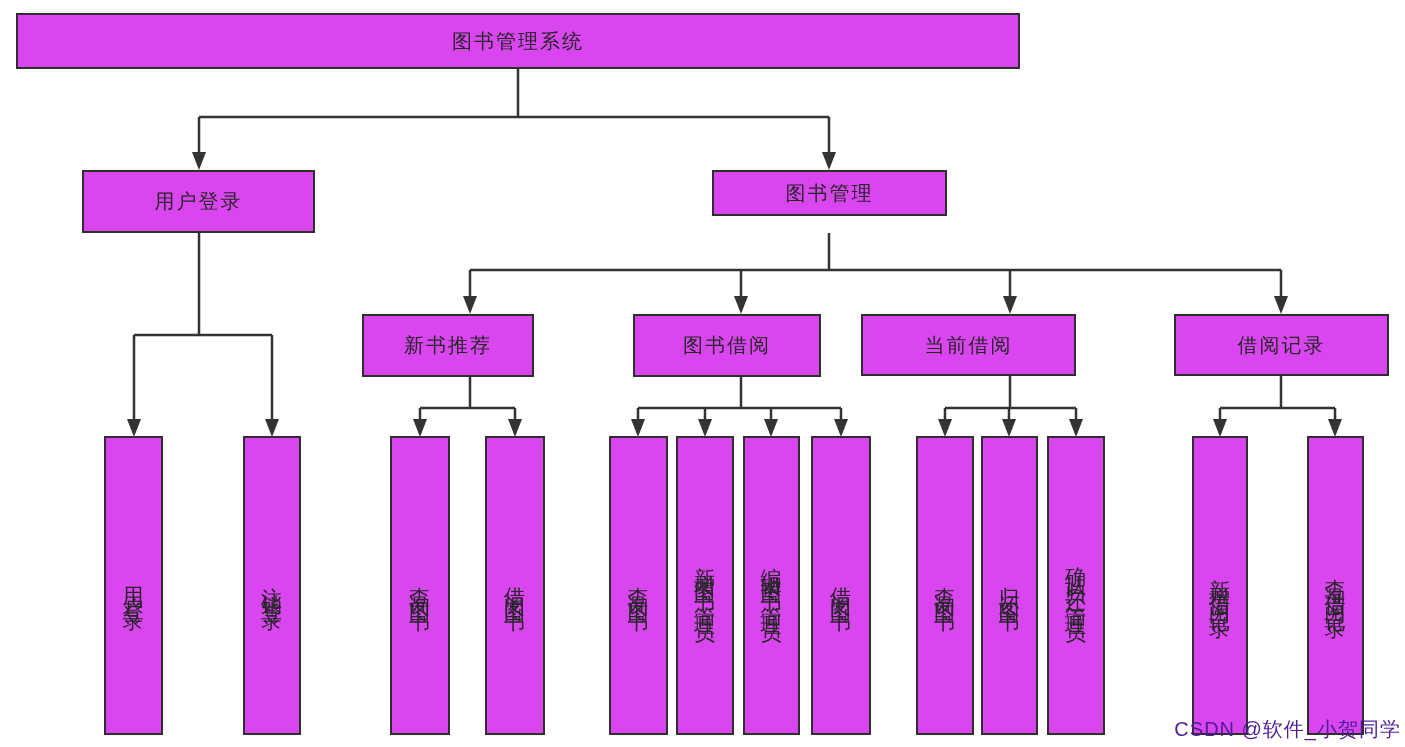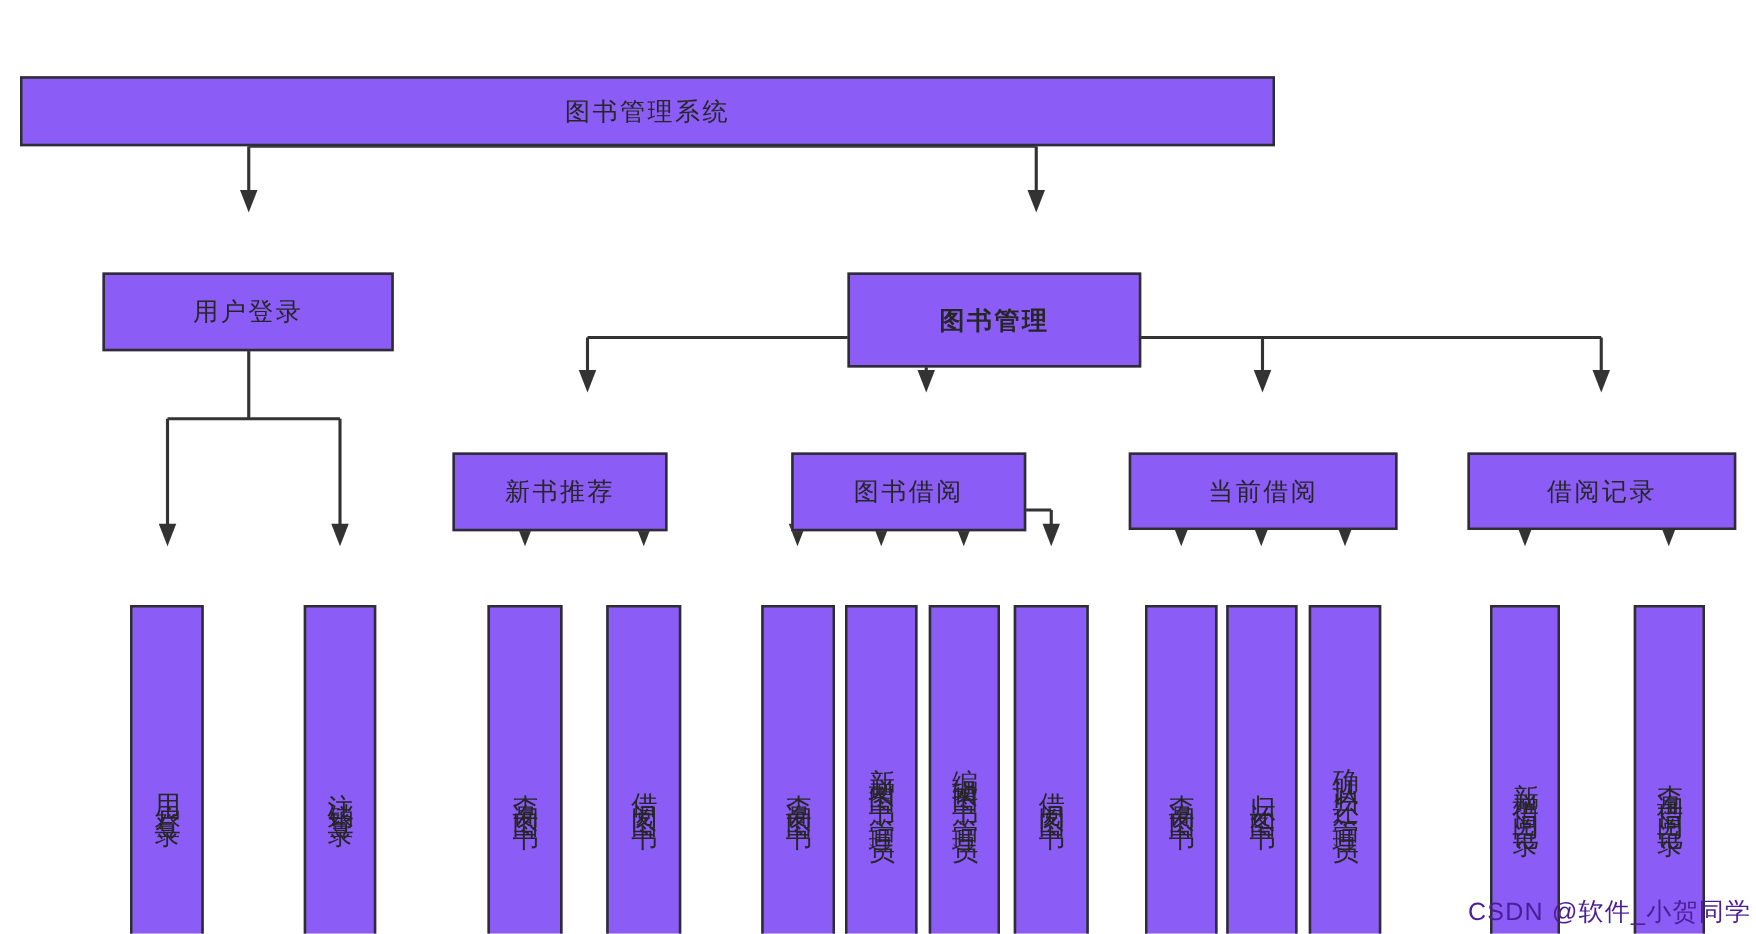--- a/index.html
+++ b/index.html
@@ -20,30 +20,29 @@
     left: 0;
     top: 0;
     width: 1405px;
     height: 747px;
     pointer-events: none;
   }
   .box {
     position: absolute;
     box-sizing: border-box;
     border: 2.5px solid #2e2e2e;
-    background: #8b5cf6;
+    background: #d946ef;
     color: #262626;
     display: flex;
     align-items: center;
     justify-content: center;
     font-size: 20px;
     letter-spacing: 2px;
     white-space: nowrap;
     z-index: 2;
-    margin-top: 48px;
   }
   .leaf {
     writing-mode: vertical-rl;
     text-orientation: mixed;
     letter-spacing: 8px;
     font-size: 21px;
     white-space: normal;
     line-height: 1;
   }
   .watermark {
@@ -97,25 +96,25 @@
       <polygon points="1009,437 1002,419 1016,419"></polygon>
       <polygon points="1076,437 1069,419 1083,419"></polygon>
       <polygon points="1220,437 1213,419 1227,419"></polygon>
       <polygon points="1335,437 1328,419 1342,419"></polygon>
     </g>
   </svg>
 
   <div class="box" style="left:16px; top:13px; width:1004px; height:56px;">图书管理系统</div>
 
   <div class="box" style="left:82px; top:170px; width:233px; height:63px;">用户登录</div>
-  <div class="box" style="left:678px; top:170px; width:235px; height:76px;font-weight:bold;">图书管理</div>
+  <div class="box" style="left:712px; top:170px; width:235px; height:46px;">图书管理</div>
 
   <div class="box" style="left:362px; top:314px; width:172px; height:63px;">新书推荐</div>
   <div class="box" style="left:633px; top:314px; width:188px; height:63px;">图书借阅</div>
-  <div class="box" style="left:903px; top:314px; width:215px; height:62px;">当前借阅</div>
+  <div class="box" style="left:861px; top:314px; width:215px; height:62px;">当前借阅</div>
   <div class="box" style="left:1174px; top:314px; width:215px; height:62px;">借阅记录</div>
 
   <div class="box leaf" style="left:104px; top:436px; width:59px; height:299px;">用户登录</div>
   <div class="box leaf" style="left:243px; top:436px; width:58px; height:299px;">注销登录</div>
 
   <div class="box leaf" style="left:390px; top:436px; width:60px; height:299px;">查询图书</div>
   <div class="box leaf" style="left:485px; top:436px; width:60px; height:299px;">借阅图书</div>
 
   <div class="box leaf" style="left:609px; top:436px; width:59px; height:299px;">查询图书</div>
   <div class="box leaf" style="left:676px; top:436px; width:58px; height:299px;">新增图书（管理员）</div>

